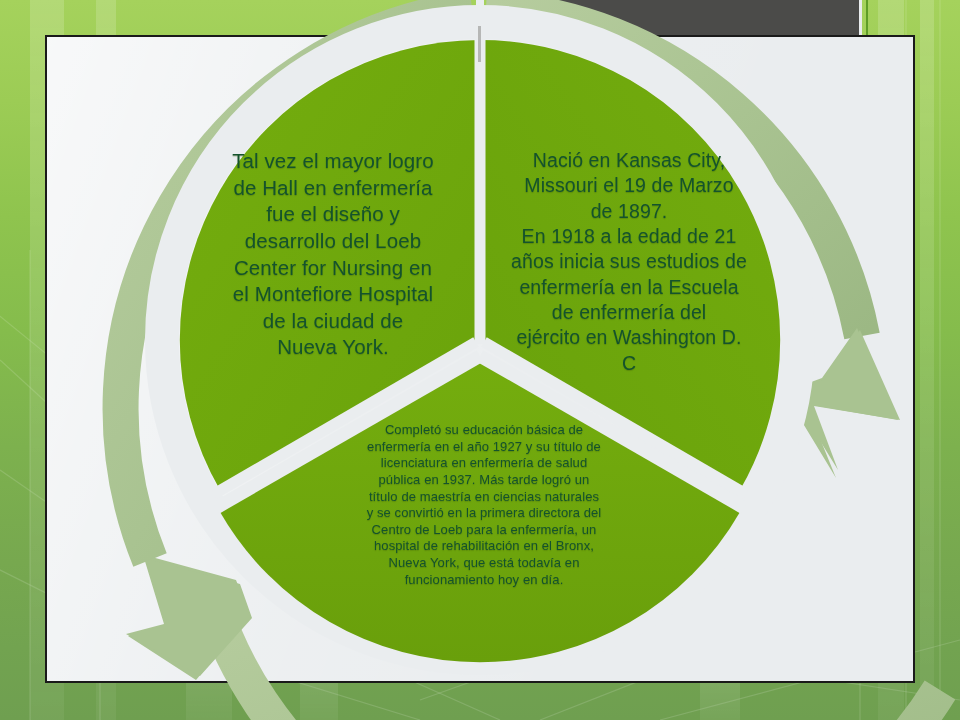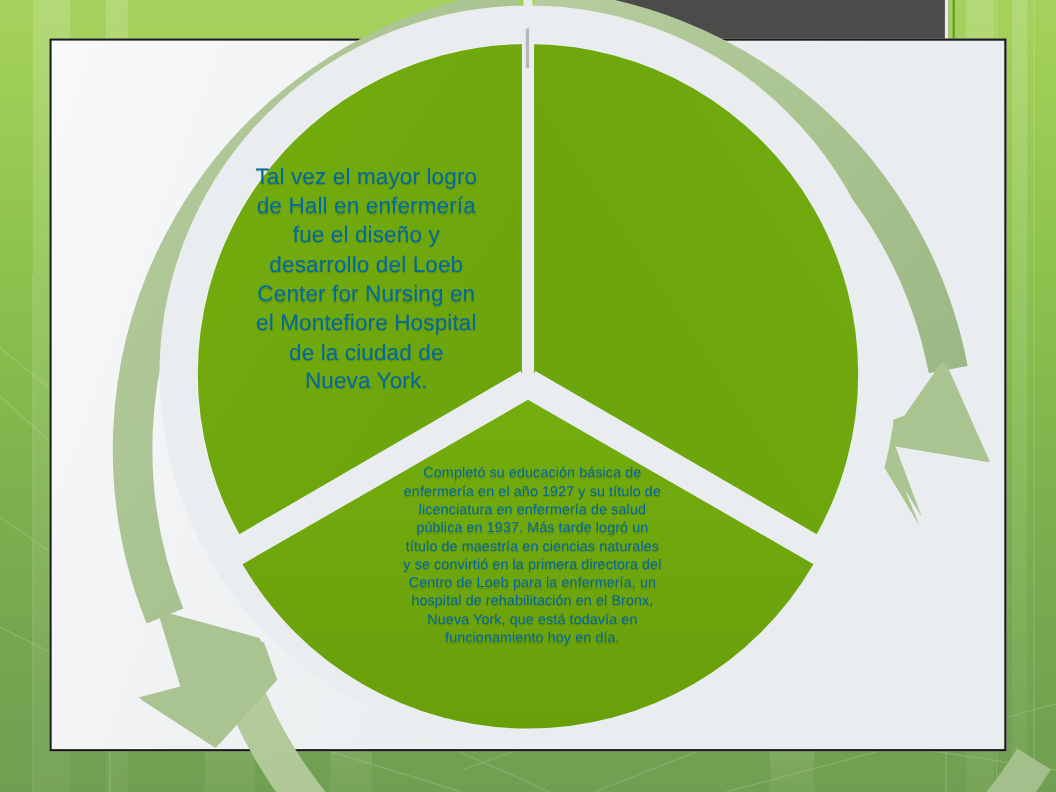--- a/index.html
+++ b/index.html
@@ -93,21 +93,21 @@
     width: 960px;
     height: 720px;
   }
   .diagram-stage svg {
     display: block;
   }
 
   
   .seg-text {
     position: absolute;
-    color: #0369a1;
+    color: #14532d;
     text-align: center;
     line-height: 1.30;
     letter-spacing: 0.1px;
     white-space: pre-line;
     text-shadow: 0 1px 1px rgba(60,90,10,0.35);
     pointer-events: none;
   }
   #text-left {
     left: 196px;
     top: 148px;
@@ -264,20 +264,29 @@
 
   <div class="seg-text" id="text-left">Tal vez el mayor logro
 de Hall en enfermería
 fue el diseño y
 desarrollo del Loeb
 Center for Nursing en
 el Montefiore Hospital
 de la ciudad de
 Nueva York.</div>
 
+  <div class="seg-text" id="text-right">Nació en Kansas City,
+Missouri el 19 de Marzo
+de 1897.
+En 1918 a la edad de 21
+años inicia sus estudios de
+enfermería en la Escuela
+de enfermería del
+ejército en Washington D.
+C</div>
 
   <div class="seg-text" id="text-bottom">Completó su educación básica de
 enfermería en el año 1927 y su título de
 licenciatura en enfermería de salud
 pública en 1937. Más tarde logró un
 título de maestría en ciencias naturales
 y se convirtió en la primera directora del
 Centro de Loeb para la enfermería, un
 hospital de rehabilitación en el Bronx,
 Nueva York, que está todavía en

